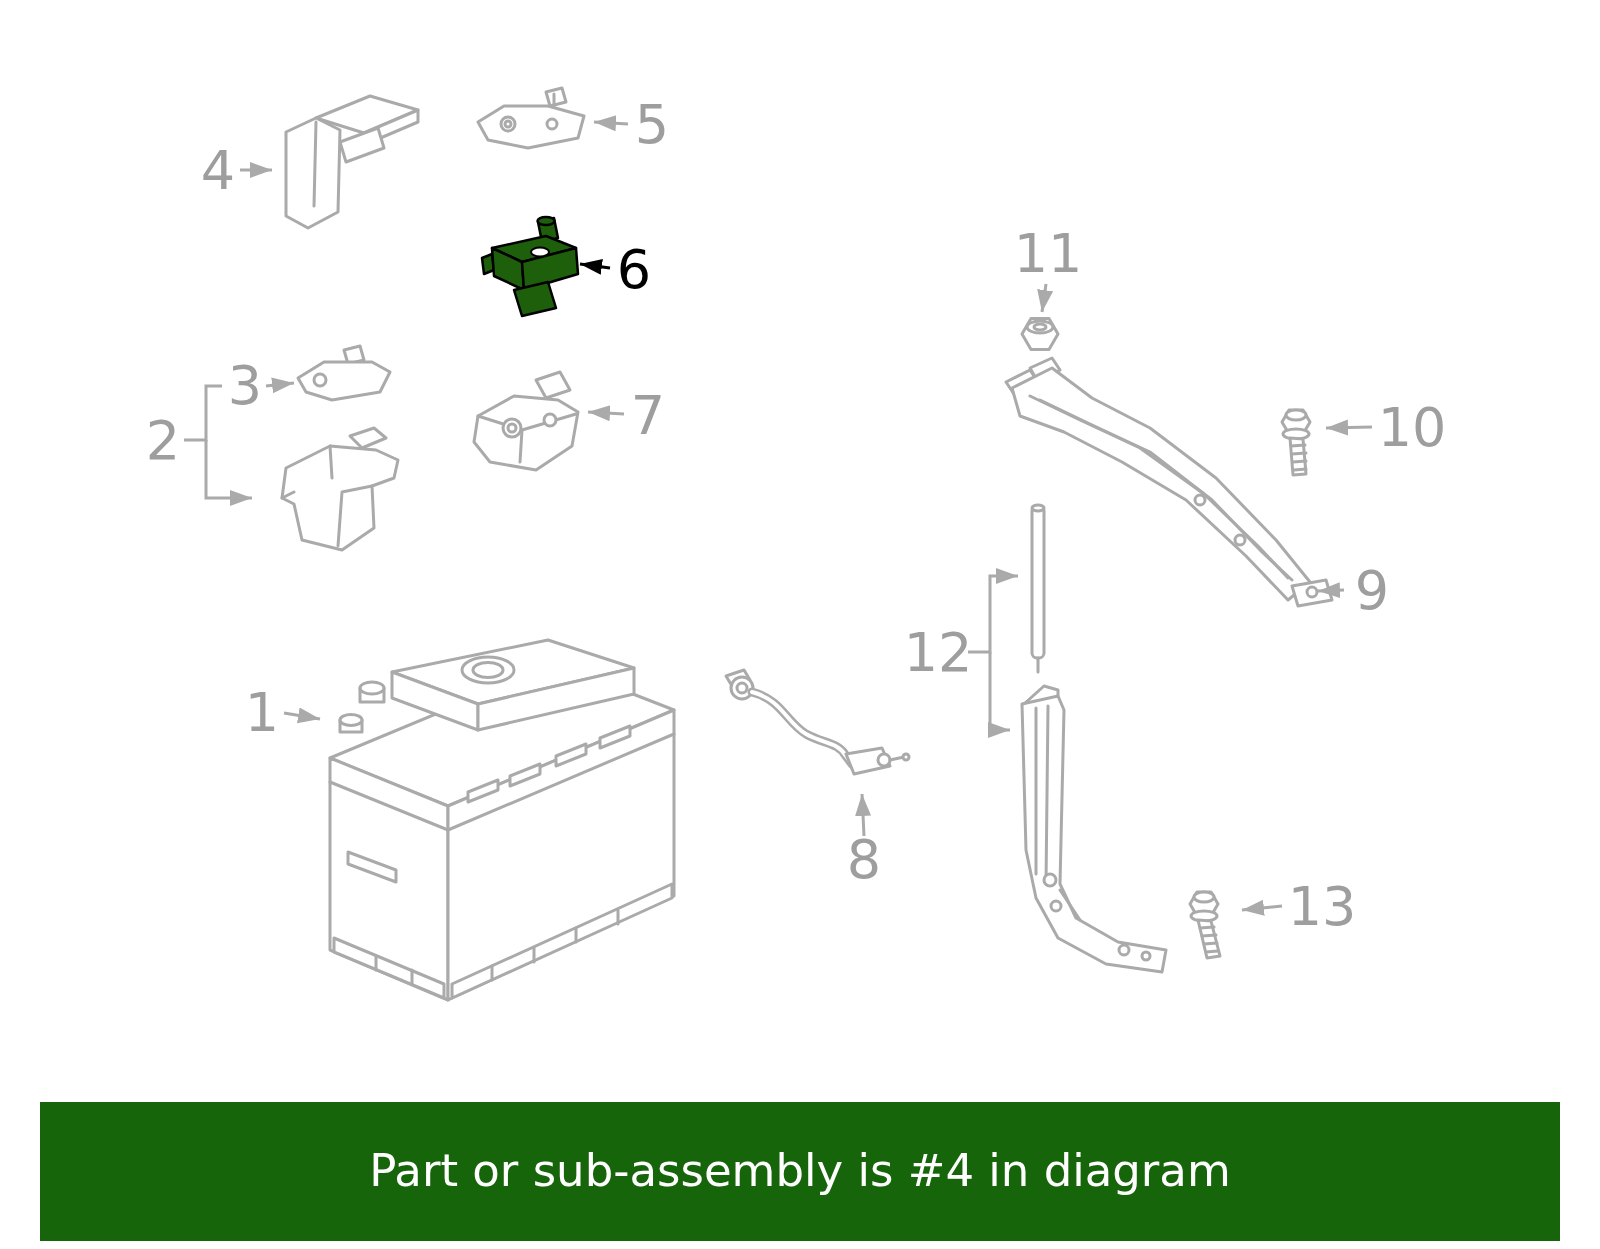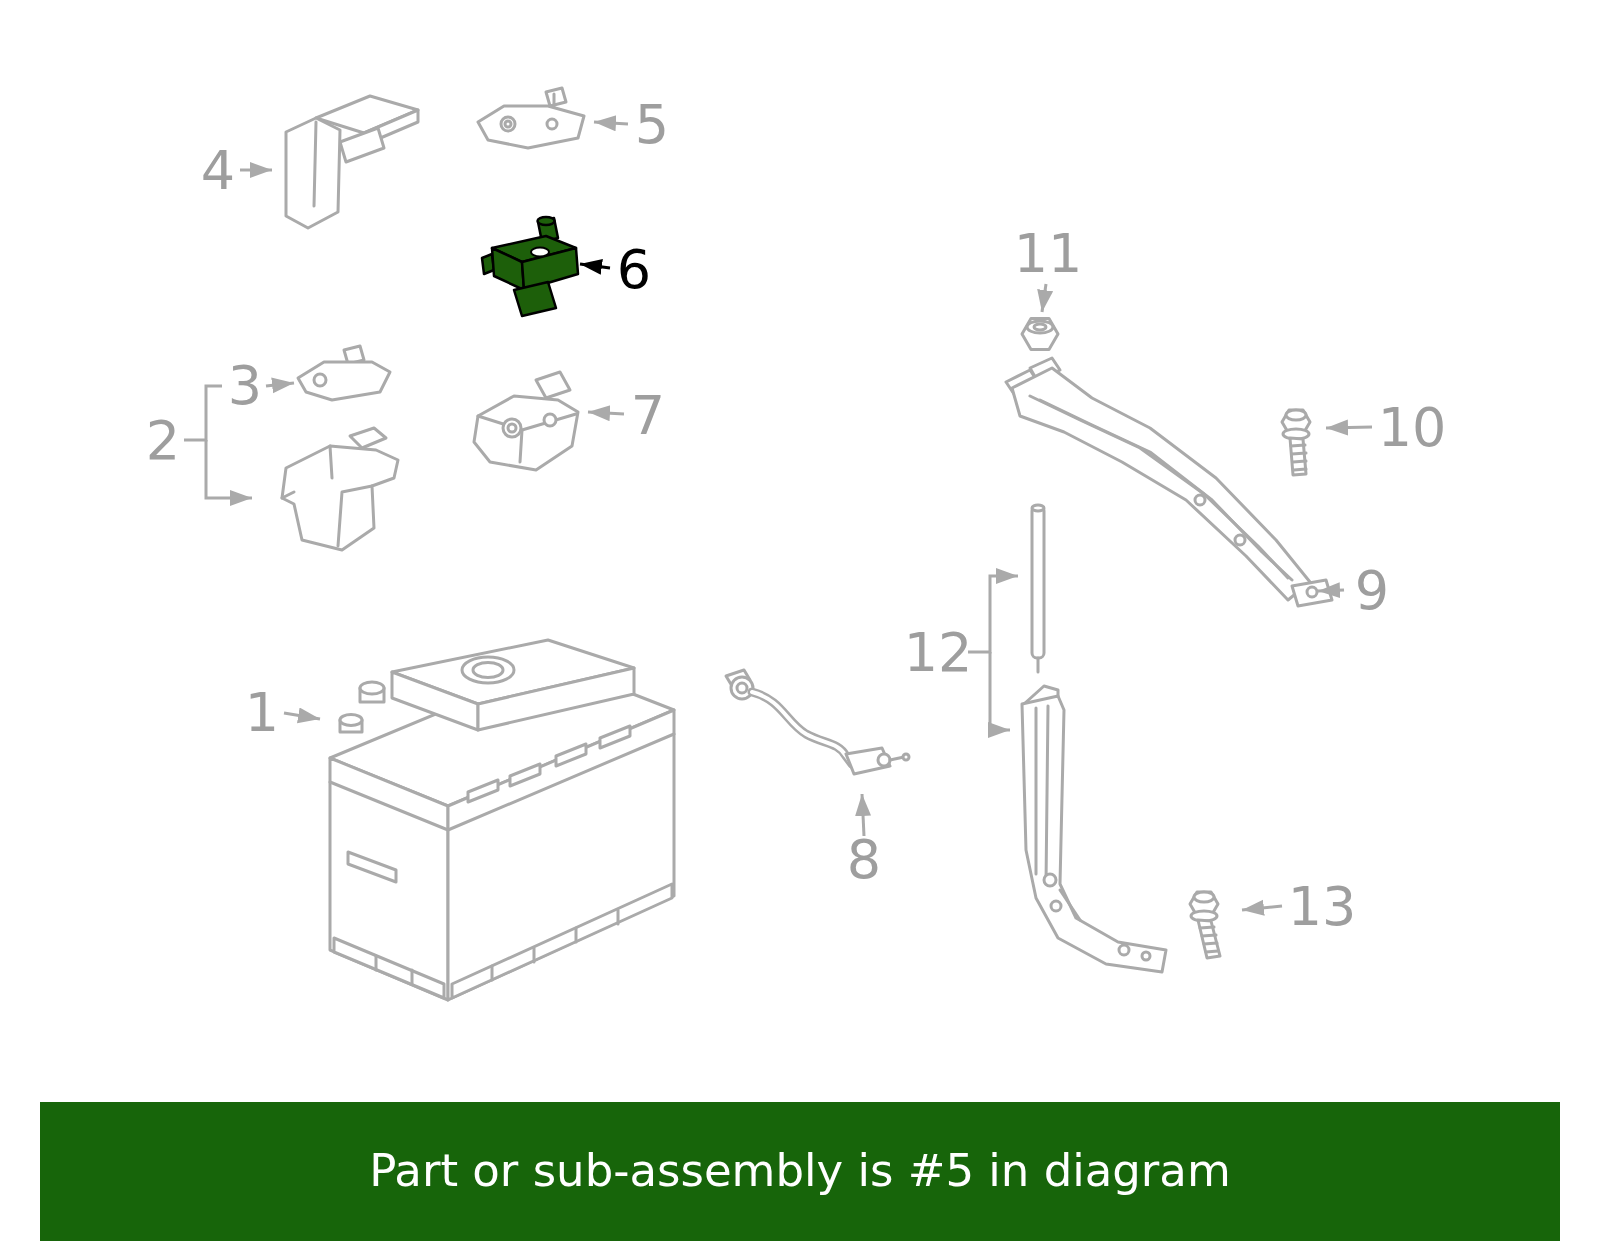--- a/index.html
+++ b/index.html
@@ -232,16 +232,16 @@
       <text class="lbl" x="864" y="878" text-anchor="middle">8</text>
       <text class="lbl" x="1372" y="609" text-anchor="middle">9</text>
       <text class="lbl" x="1412" y="446" text-anchor="middle">10</text>
       <text class="lbl" x="1048" y="272" text-anchor="middle">11</text>
       <text class="lbl" x="938" y="671" text-anchor="middle">12</text>
       <text class="lbl" x="1322" y="925" text-anchor="middle">13</text>
     </g>
   </svg>
 
   <div class="banner">
-    <div class="banner-line">Part or sub-assembly is #5 in diagram</div>
+    <div class="banner-line">Part or sub-assembly is #4 in diagram</div>
   </div>
 
 </div>
 
 </body></html>

